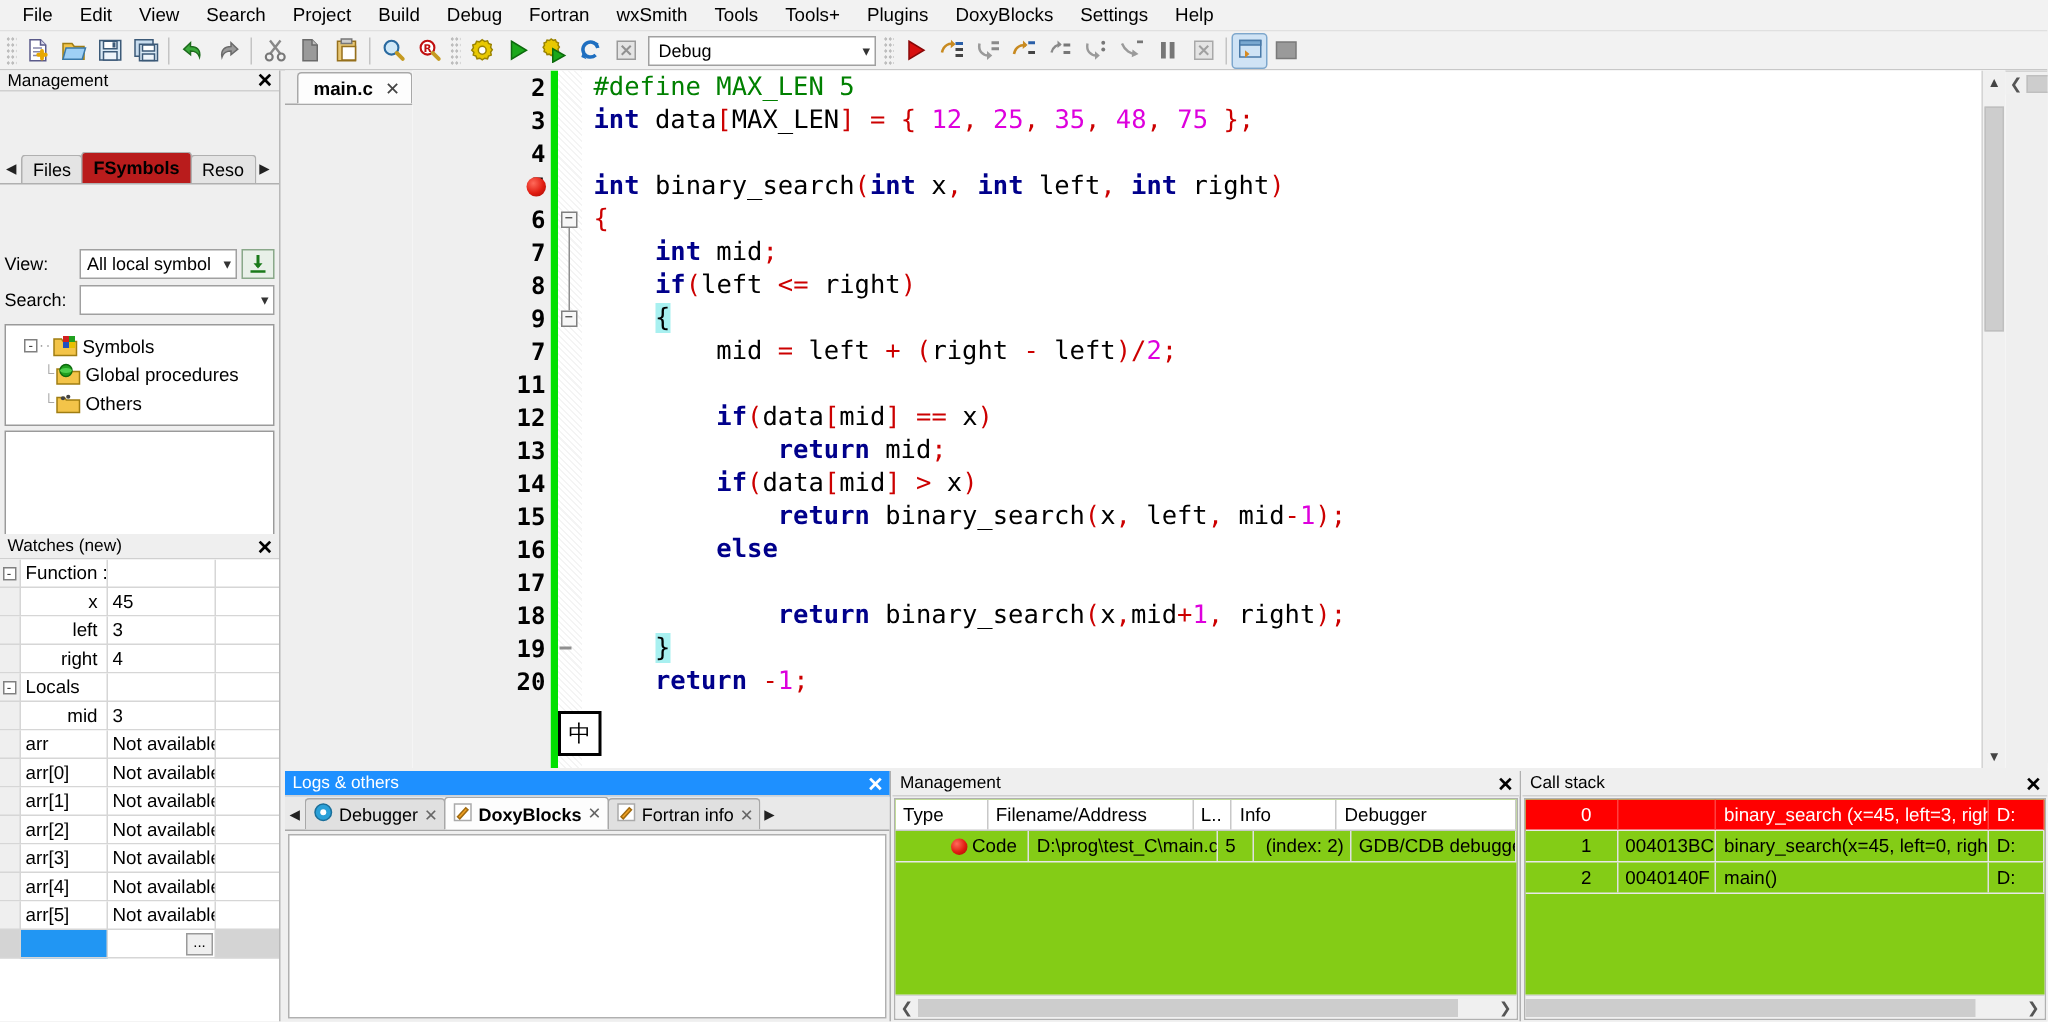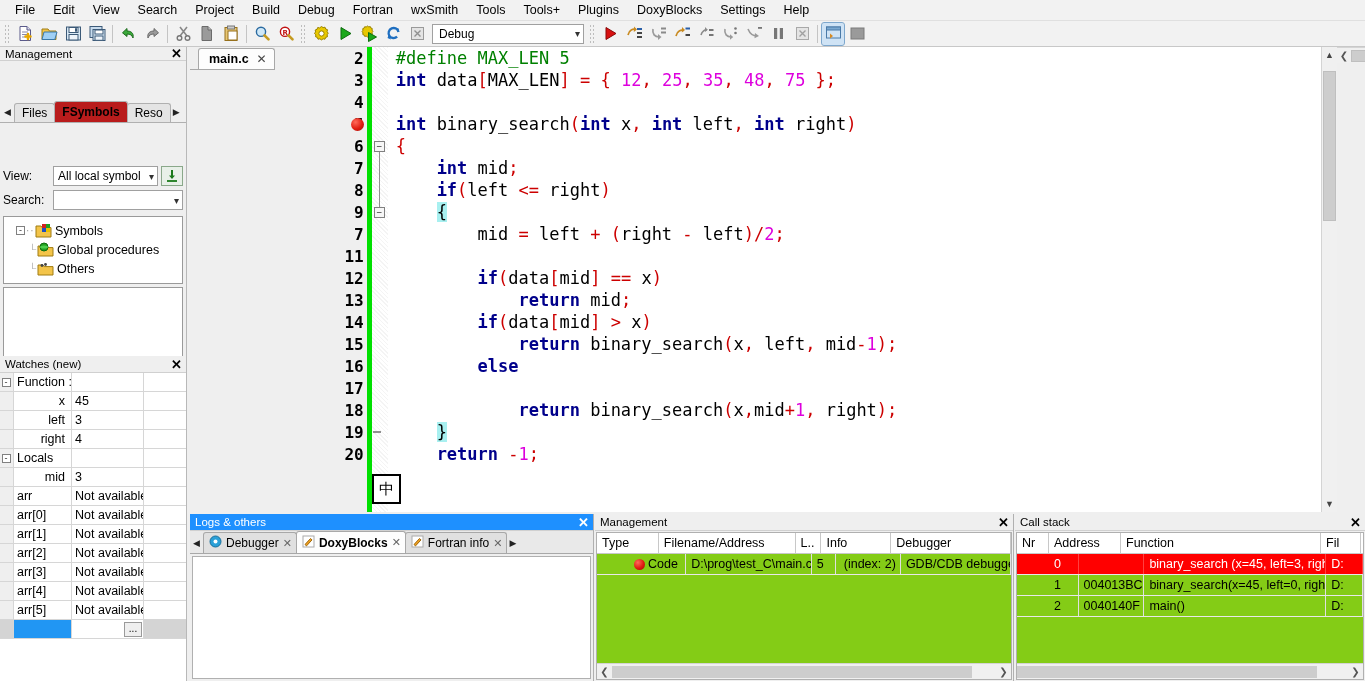--- a/index.html
+++ b/index.html
@@ -836,26 +836,20 @@
     </div>
   </div>
 
   <div id="callstack">
     <div class="panel-title">
       <span>Call stack</span>
       <span class="x">✕</span>
     </div>
     <div style="flex:1;display:flex;flex-direction:column;background:#fff;border:1px solid #b0b0b0;margin:1px;">
       <div class="dgrid">
-        <div class="dhead">
-          <div style="width:32px;">Nr</div>
-          <div style="width:72px;">Address</div>
-          <div style="width:200px;">Function</div>
-          <div style="width:40px;">Fil</div>
-        </div>
         <div class="drow selred">
           <div style="width:32px;">0</div>
           <div style="width:72px;"></div>
           <div style="width:200px;">binary_search (x=45, left=3, right=4)</div>
           <div style="width:40px;">D:</div>
         </div>
         <div class="drow">
           <div style="width:32px;">1</div>
           <div style="width:72px;">004013BC</div>
           <div style="width:200px;">binary_search(x=45, left=0, right=4)</div>

